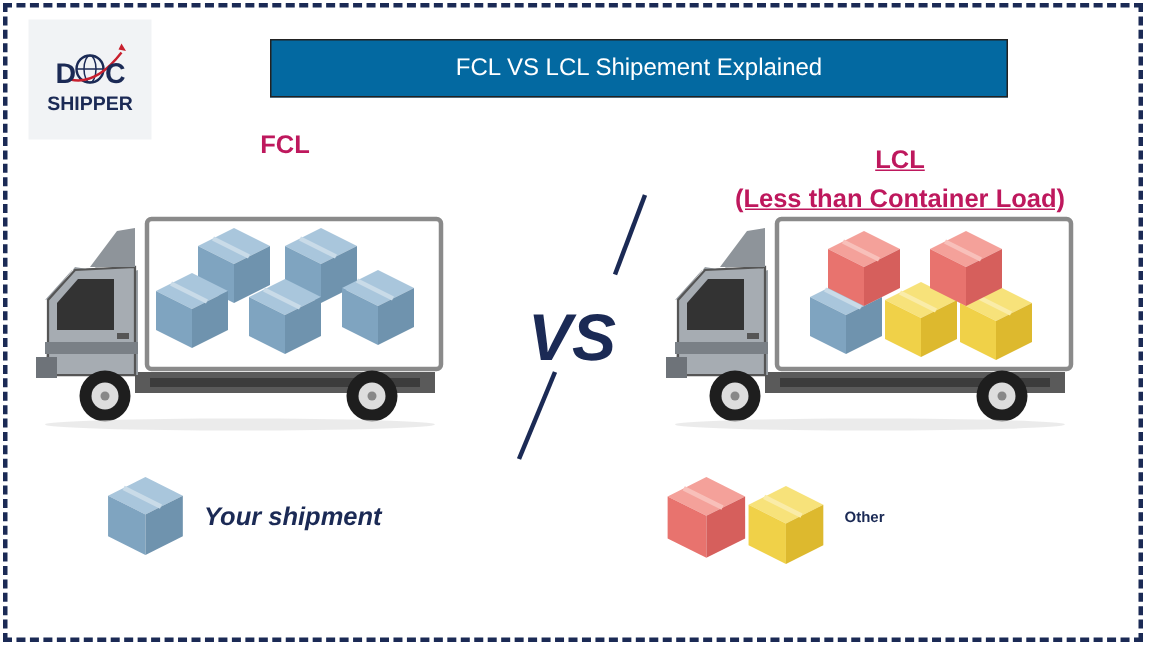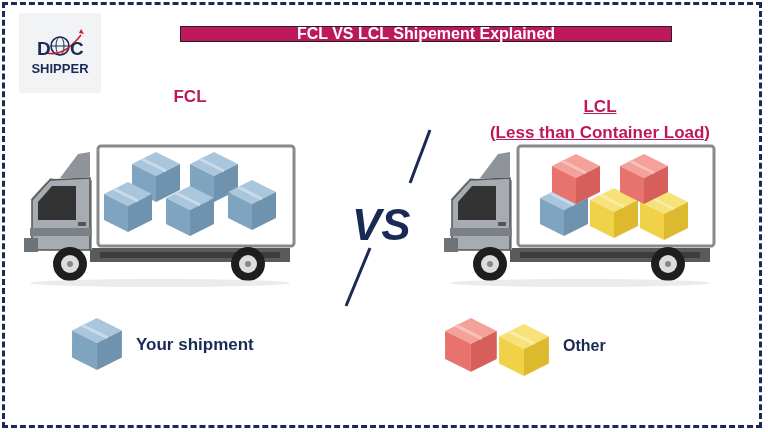--- a/index.html
+++ b/index.html
@@ -1,32 +1,32 @@
 <!DOCTYPE html>
 <html><head>
 <meta charset="utf-8">
 <style>
   html,body{margin:0;padding:0;background:#fff;}
   body{width:768px;height:432px;position:relative;overflow:hidden;font-family:"Liberation Sans",sans-serif;}
   .frame{position:absolute;left:2px;top:2px;width:760px;height:426px;border:3px dashed #1b2a55;box-sizing:border-box;}
   .logo{position:absolute;left:19px;top:13px;width:82px;height:80px;background:#f1f3f5;}
   .logo svg{display:block}
-  .title-bar{position:absolute;left:180px;top:26px;width:492px;height:16px;background:#be185d;border:1.5px solid #222;box-sizing:border-box;color:#fff;font-weight:bold;font-size:16px;display:flex;align-items:center;justify-content:center;}
+  .title-bar{position:absolute;left:180px;top:26px;width:492px;height:39px;background:#0369a1;border:1.5px solid #222;box-sizing:border-box;color:#fff;font-weight:normal;font-size:16px;display:flex;align-items:center;justify-content:center;}
   .heading{position:absolute;color:#be185d;font-weight:bold;font-size:17px;text-align:center;line-height:26px;}
   .heading.fcl{left:80px;width:220px;top:84px;}
   .heading.lcl{left:470px;width:260px;top:94px;text-decoration:underline;}
   .truck{position:absolute;}
   .truck.left{left:20px;top:140px;}
   .truck.right{left:440px;top:140px;}
   .vs{position:absolute;left:330px;top:128px;}
   .legend-left{position:absolute;left:70px;top:318px;display:flex;align-items:center;}
   .legend-right{position:absolute;left:443px;top:314px;display:flex;align-items:center;}
   .legend-text{color:#1b2a55;font-weight:bold;}
-  .lt1{font-size:17px;margin-left:10px;}
-  .lt2{font-size:16px;margin-left:10px;line-height:20px;}
+  .lt1{font-size:17px;margin-left:10px;font-style:italic;}
+  .lt2{font-size:10px;margin-left:10px;line-height:20px;}
 </style>
 </head>
 <body>
 
 <div class="frame"></div>
 
 <div class="logo">
   <svg width="82" height="80" viewBox="0 0 82 80">
     <g>
       <circle cx="41" cy="33" r="9" fill="none" stroke="#1b2a55" stroke-width="1.6"></circle>

